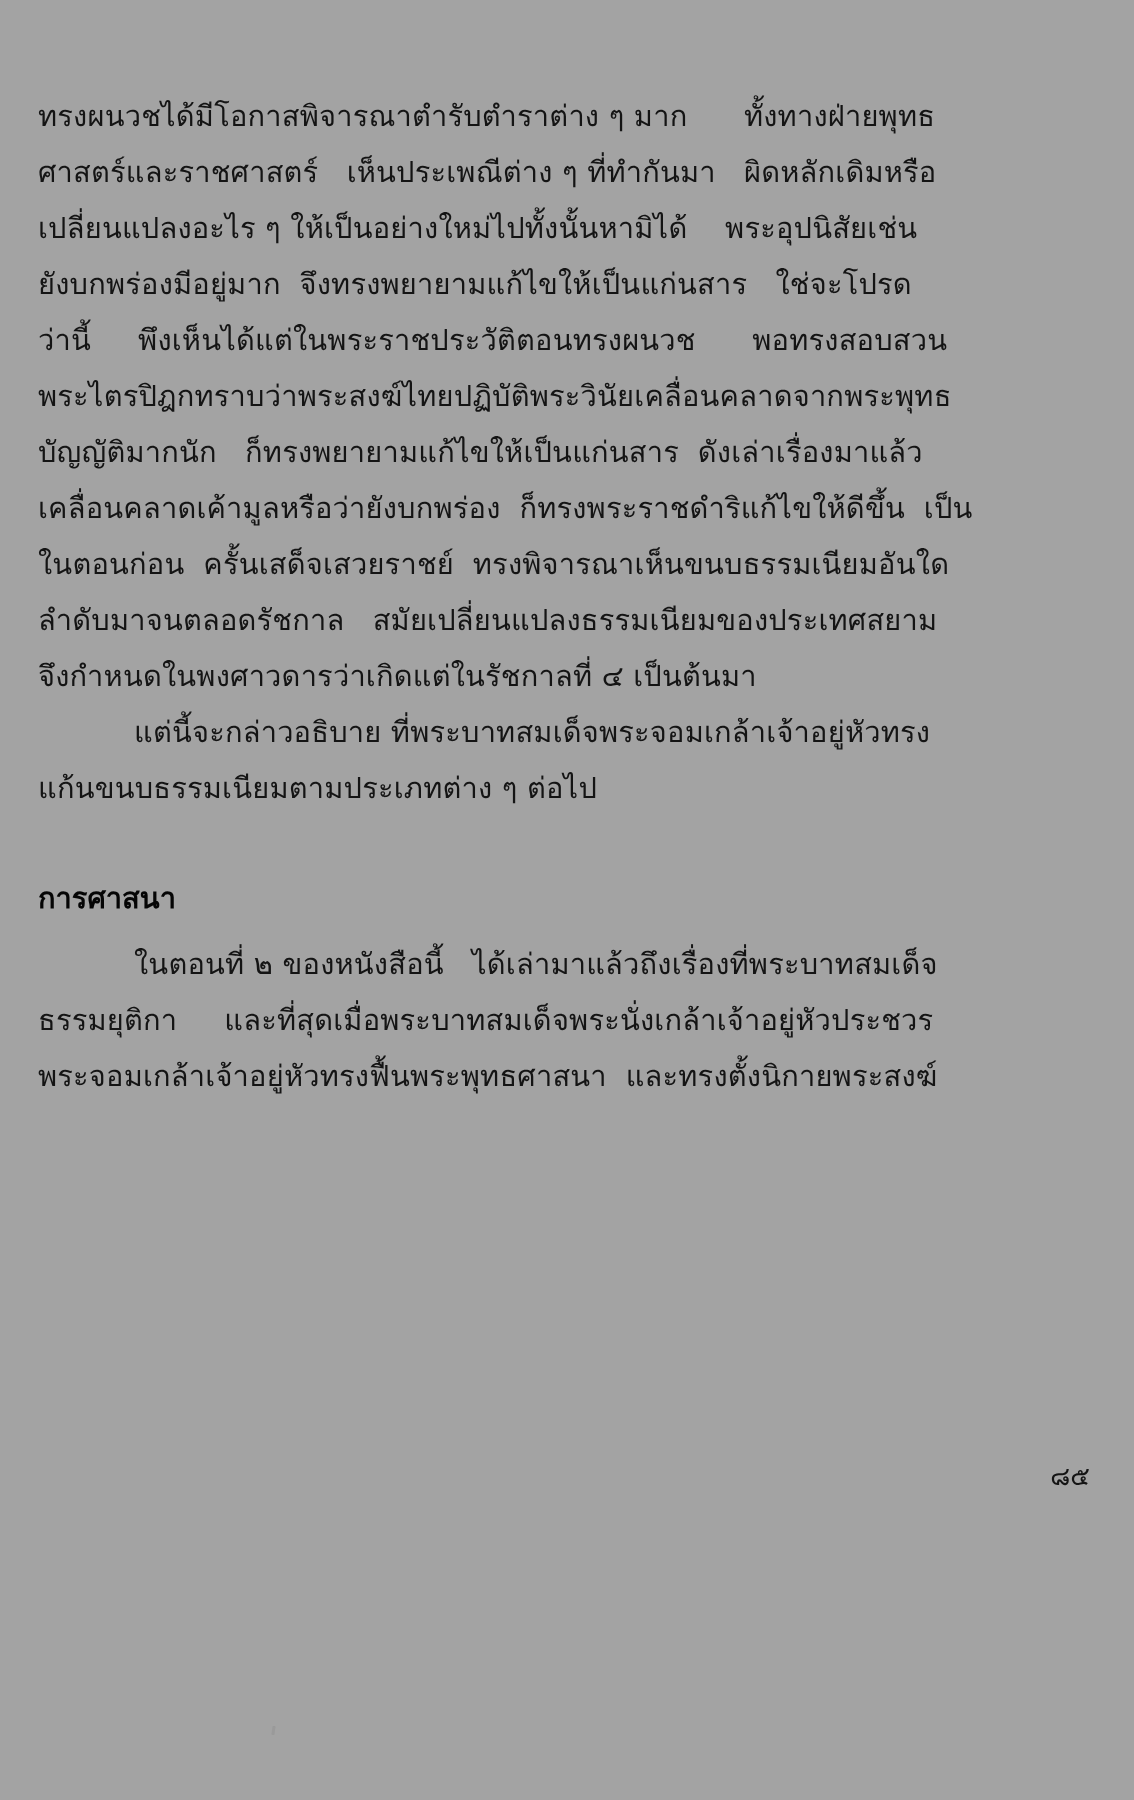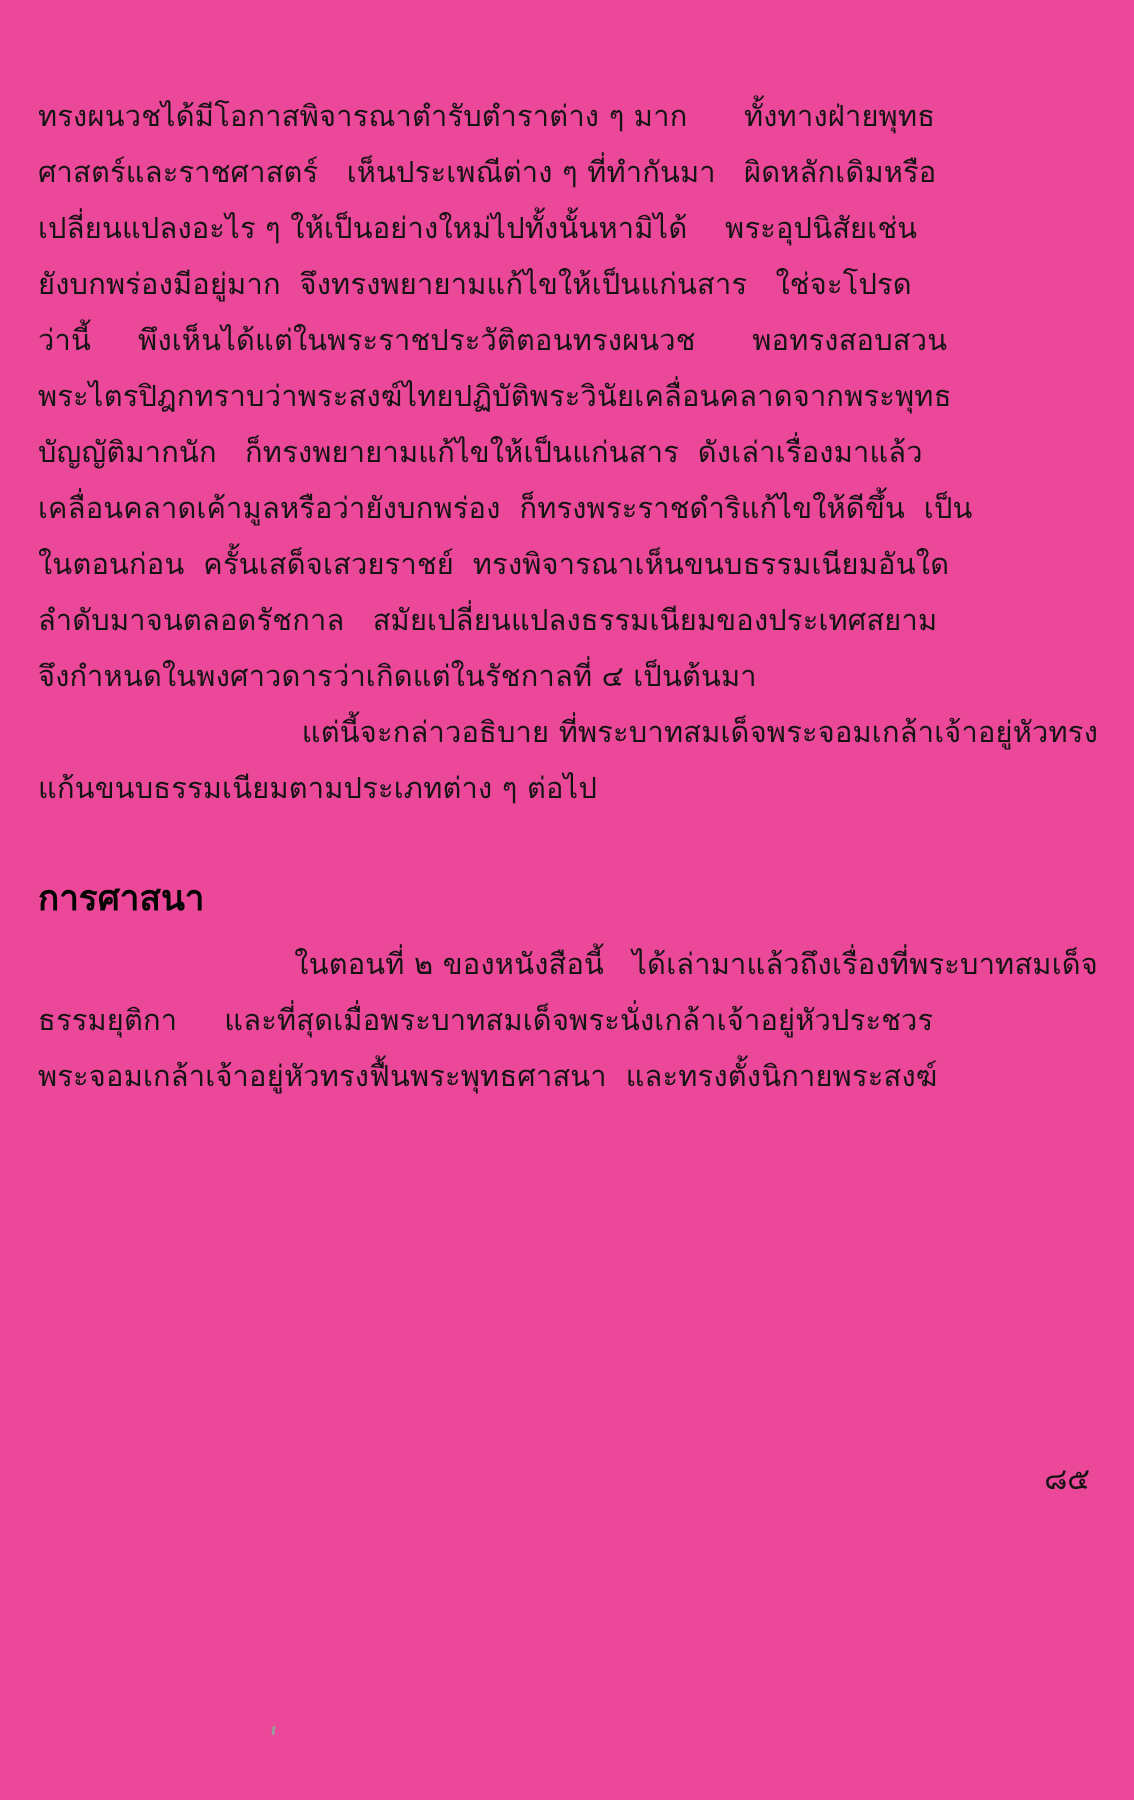--- a/index.html
+++ b/index.html
@@ -13,21 +13,21 @@
     position: relative;
     font-family: "DejaVu Sans", sans-serif;
     color: #111111;
     overflow: hidden;
   }
   .page {
     position: absolute;
     left: 0; top: 0;
     width: 1134px;
     height: 1800px;
-    background: #ec4899;
+    background: #a3a3a3;
   }
   .content {
     position: absolute;
     left: 38px;
     top: 88px;
     width: 1060px;
   }
   .para {
     margin: 0 0 0 0;
   }
@@ -35,37 +35,36 @@
     display: block;
     font-size: 29px;
     line-height: 56px;
     letter-spacing: 0.2px;
     white-space: pre;
     color: #141414;
     font-family: "DejaVu Sans", sans-serif;
   }
   .indent {
     padding-left: 96px;
-    text-align: right;
   }
   .heading {
     display: block;
-    font-size: 35px;
+    font-size: 29px;
     line-height: 56px;
     font-weight: bold;
     color: #050505;
     white-space: pre;
     margin-top: 54px;
     margin-bottom: 10px;
   }
   .page-number {
     position: absolute;
     right: 44px;
     top: 1455px;
-    font-size: 30px;
+    font-size: 26px;
     color: #141414;
     font-family: "DejaVu Sans", sans-serif;
   }
   .speck {
     position: absolute;
     width: 3px;
     height: 9px;
     background: #9a9a9a;
     left: 272px;
     top: 1726px;

